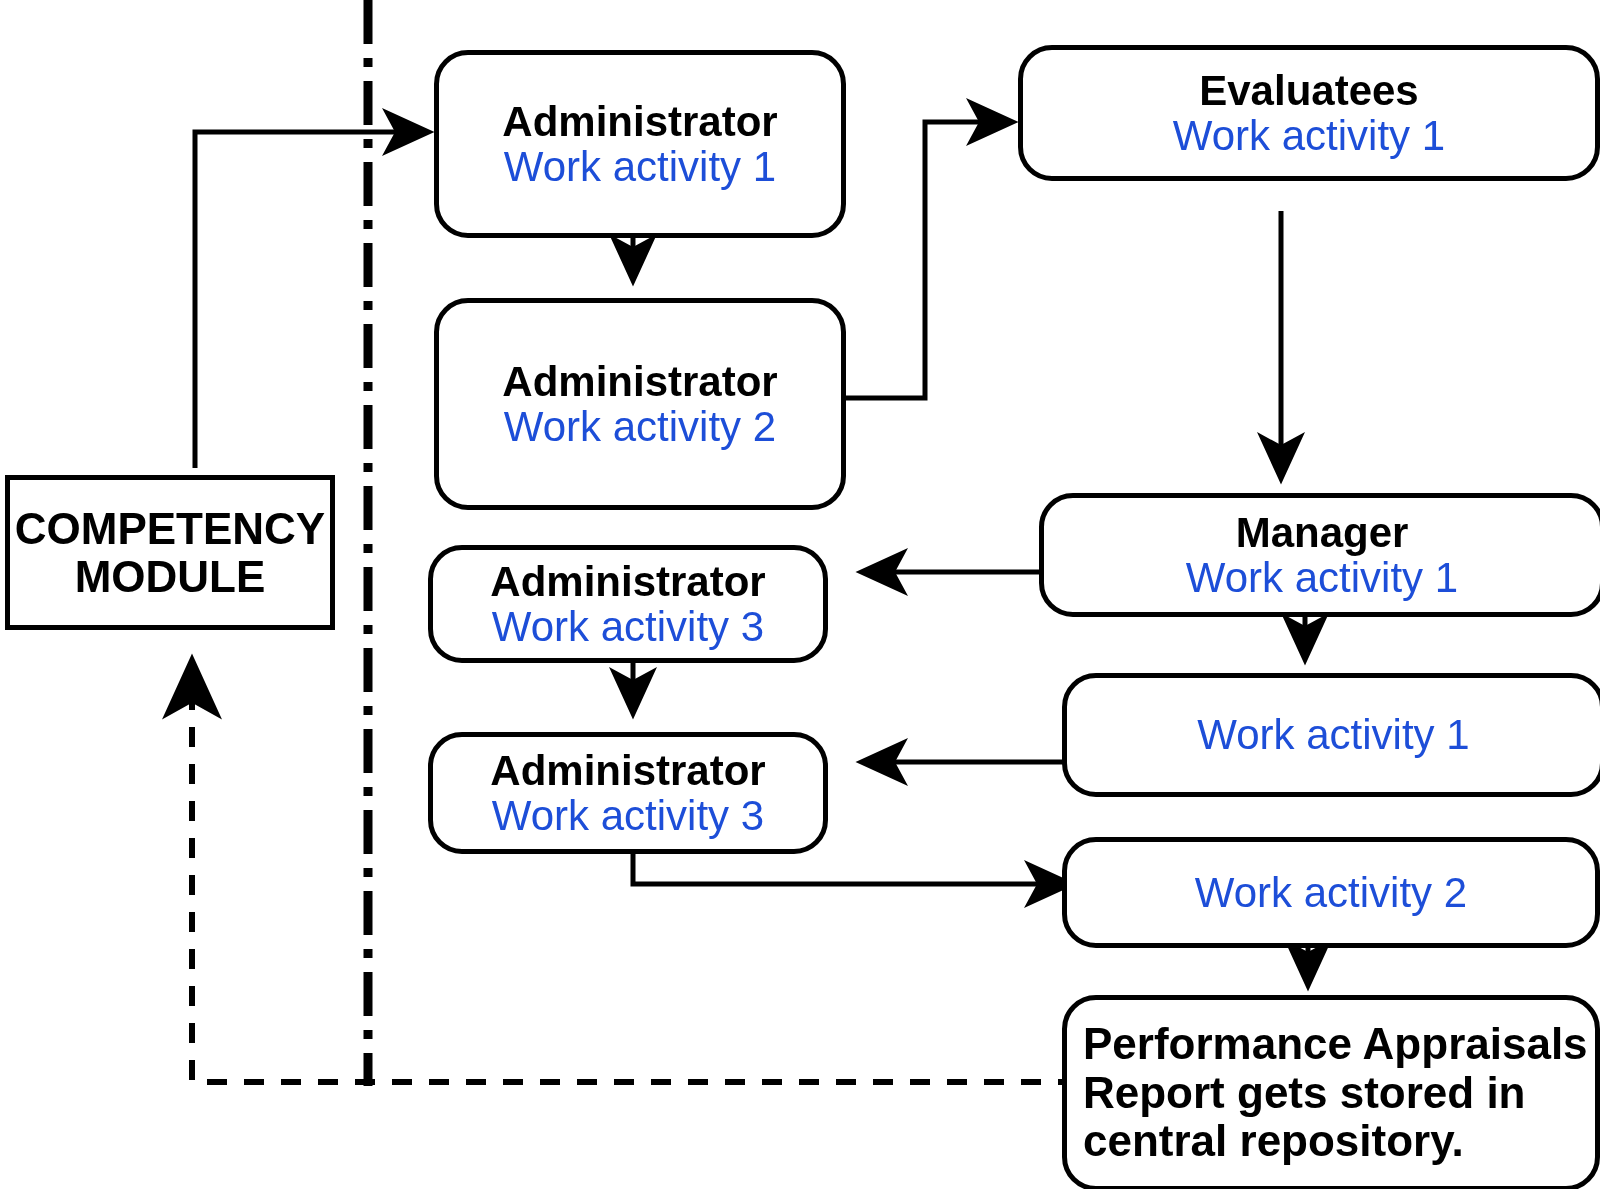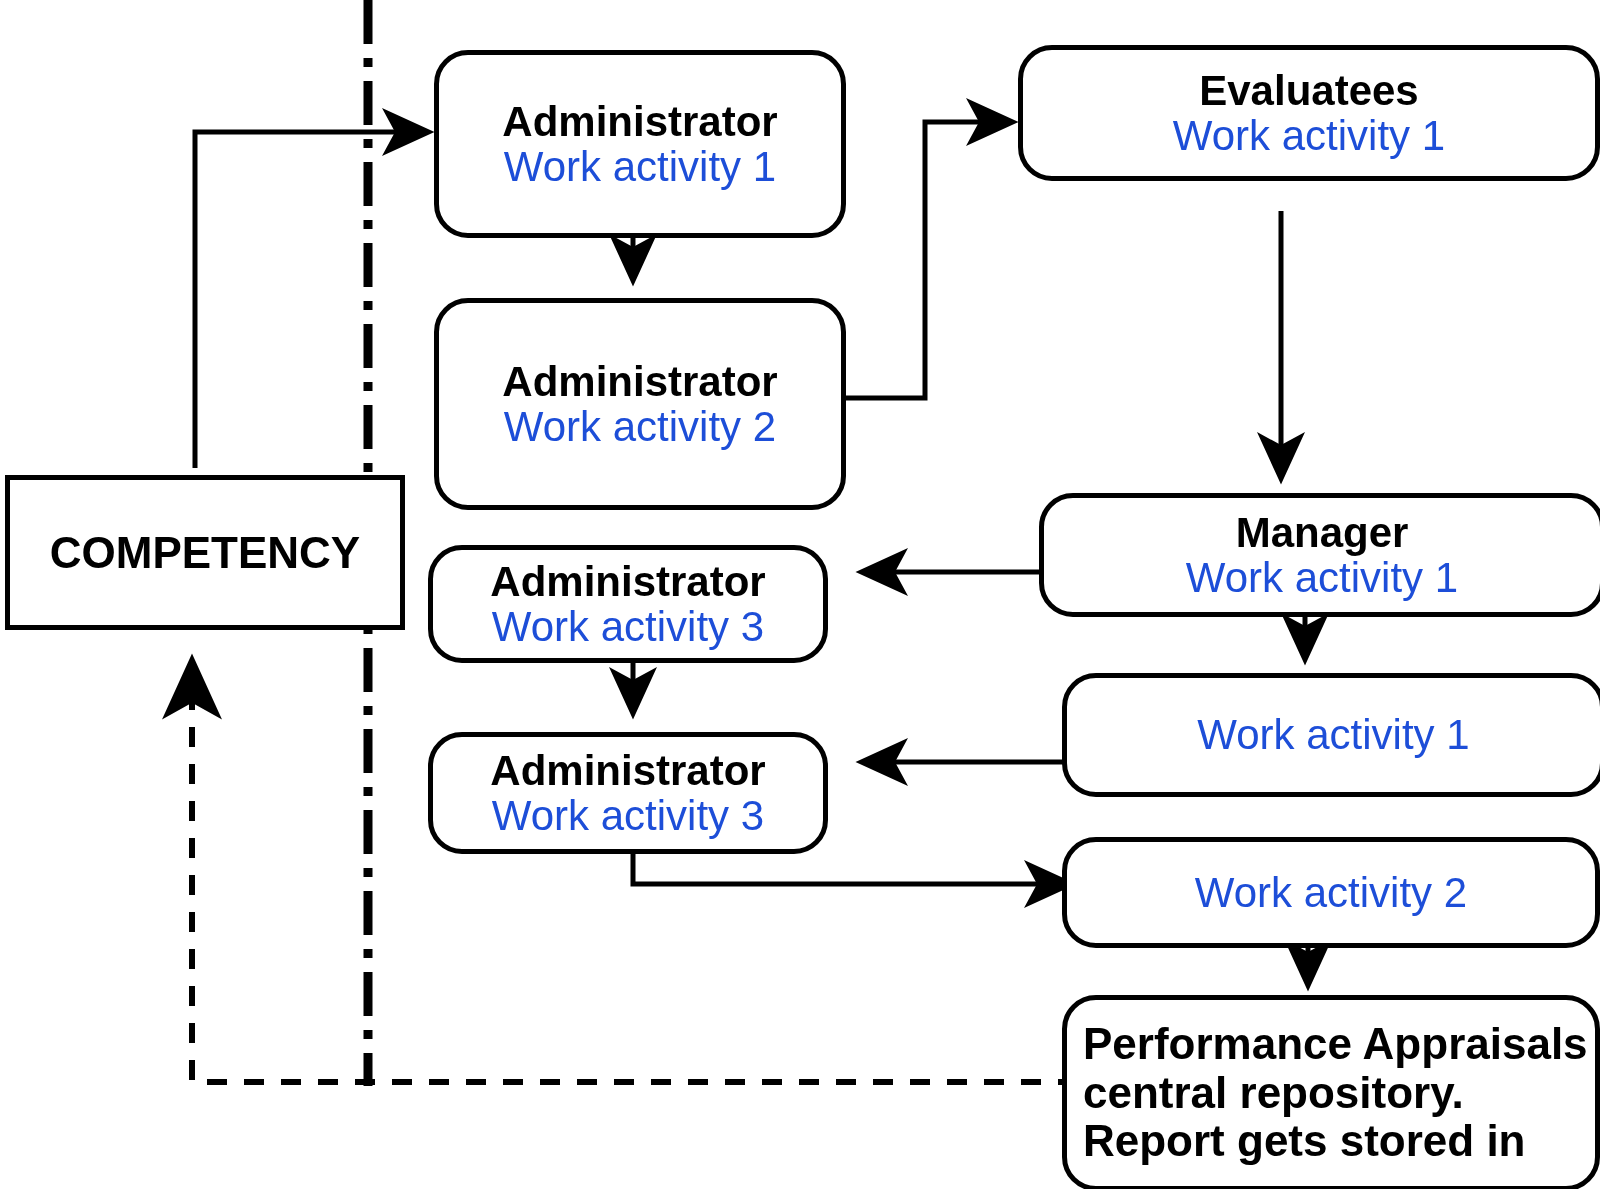--- a/index.html
+++ b/index.html
@@ -94,22 +94,23 @@
 
     <path d="M633,655 L633,713" fill="none" stroke="#000000" stroke-width="5" marker-end="url(#ah)"></path>
 
     <path d="M633,846 L633,884 L1070,884" fill="none" stroke="#000000" stroke-width="5" marker-end="url(#ah)"></path>
 
     <path d="M1308,941 L1308,985" fill="none" stroke="#000000" stroke-width="5" marker-end="url(#ah)"></path>
 
     <path d="M1078,1082 L192,1082 L192,662" fill="none" stroke="#000000" stroke-width="6" stroke-dasharray="20 17" marker-end="url(#ahd)"></path>
   </svg>
 
-  <div class="node sharp" style="left:5px; top:468px; width:400px; height:155px;">
+  <div class="node sharp" style="left:5px; top:468px; width:330px; height:155px;">
     <div class="title fs-44">COMPETENCY</div>
+    <div class="title fs-44">MODULE</div>
   </div>
 
   <div class="node rounded" style="left:434px; top:43px; width:412px; height:188px;">
     <div class="title fs-42">Administrator</div>
     <div class="sub fs-42">Work activity 1</div>
   </div>
 
   <div class="node rounded" style="left:434px; top:291px; width:412px; height:212px;">
     <div class="title fs-42">Administrator</div>
     <div class="sub fs-42">Work activity 2</div>
@@ -138,17 +139,17 @@
   <div class="node rounded" style="left:1062px; top:666px; width:543px; height:124px;">
     <div class="sub fs-42">Work activity 1</div>
   </div>
 
   <div class="node rounded" style="left:1062px; top:830px; width:538px; height:111px;">
     <div class="sub fs-42">Work activity 2</div>
   </div>
 
   <div class="node rounded left-align" style="left:1062px; top:988px; width:538px; height:196px;">
     <div class="body-line fs-44">Performance Appraisals</div>
+    <div class="body-line fs-44">Report gets stored in</div>
     <div class="body-line fs-44">central repository.</div>
-    <div class="body-line fs-44">Report gets stored in</div>
   </div>
 
 </div>
 
 </body></html>

